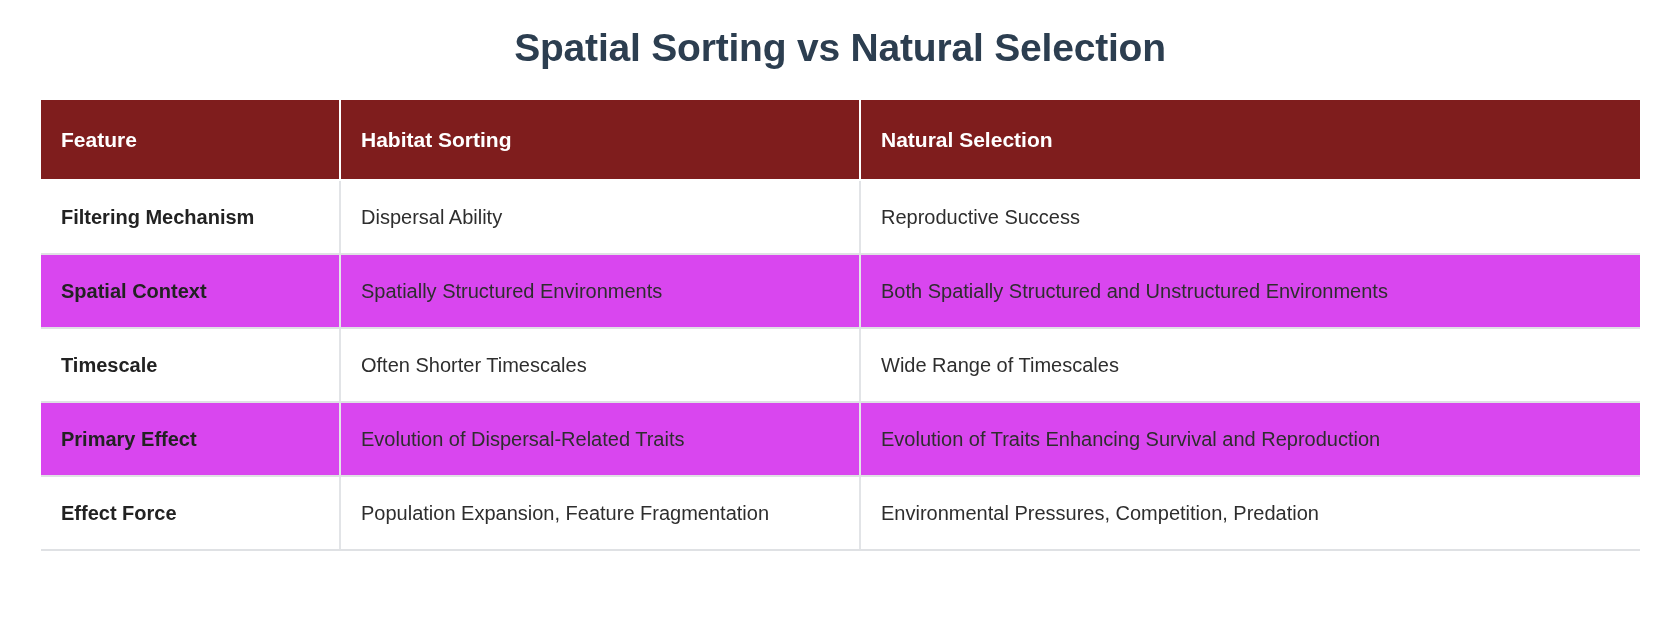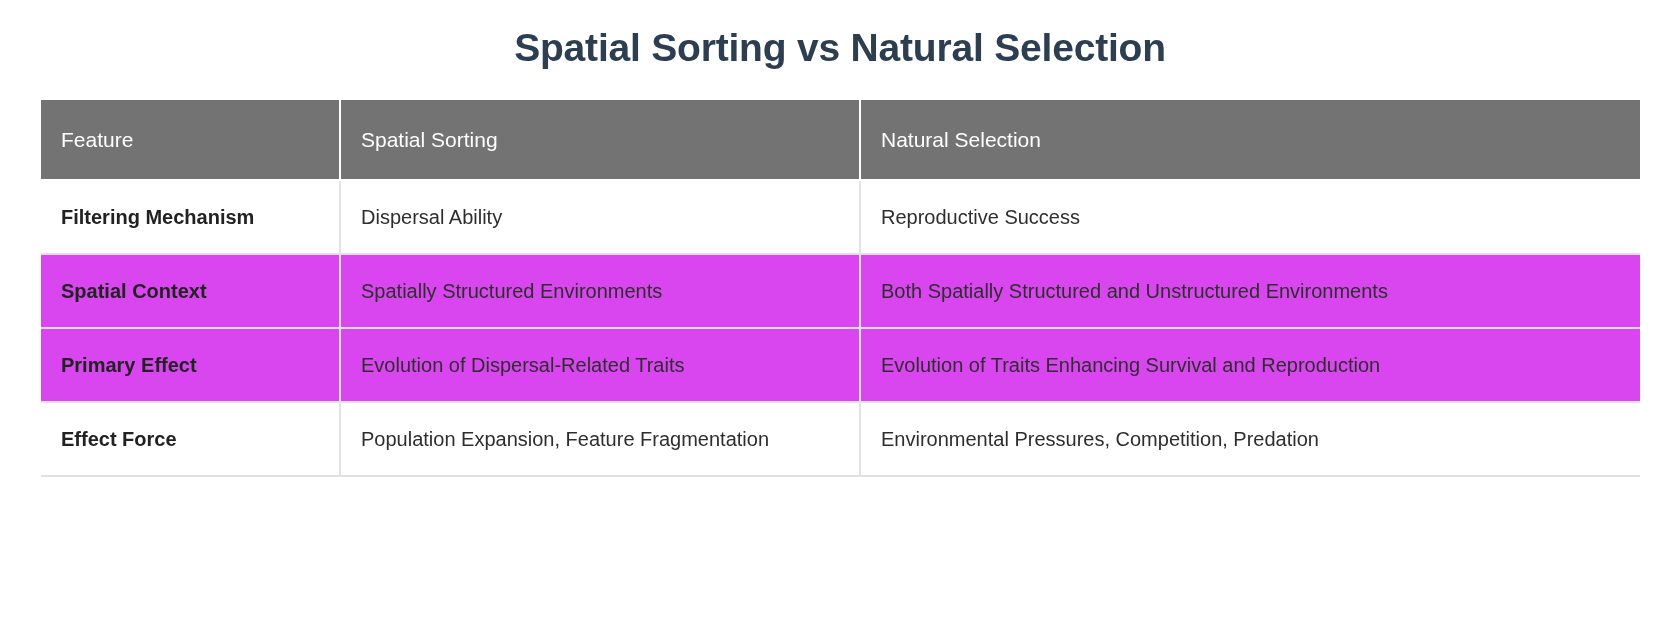--- a/index.html
+++ b/index.html
@@ -47,24 +47,24 @@
     border-collapse: collapse;
     table-layout: fixed;
     background: #ffffff;
   }
 
   table.cmp col.c1 { width: 299px; }
   table.cmp col.c2 { width: 520px; }
   table.cmp col.c3 { width: 780px; }
 
   table.cmp thead th {
-    background: #737373;
+    background: #7f1d1d;
     color: #ffffff;
     font-size: 21px;
-    font-weight: normal;
+    font-weight: bold;
     text-align: left;
     padding: 24px 0 24px 20px;
     height: 80px;
     vertical-align: middle;
     border-right: 2px solid #ffffff;
     border-bottom: 2px solid #ffffff;
     margin-top: 25px;
   }
   table.cmp thead th:last-child {
     border-right: none;
@@ -110,38 +110,43 @@
   <div class="table-wrap">
     <table class="cmp">
       <colgroup>
         <col class="c1">
         <col class="c2">
         <col class="c3">
       </colgroup>
       <thead>
         <tr>
           <th>Feature</th>
-          <th>Spatial Sorting</th>
+          <th>Habitat Sorting</th>
           <th>Natural Selection</th>
         </tr>
       </thead>
       <tbody>
 
         <tr class="row-odd">
           <td class="feature-cell">Filtering Mechanism</td>
           <td>Dispersal Ability</td>
           <td>Reproductive Success</td>
         </tr>
 
         <tr class="row-even">
           <td class="feature-cell">Spatial Context</td>
           <td>Spatially Structured Environments</td>
           <td>Both Spatially Structured and Unstructured Environments</td>
         </tr>
 
+        <tr class="row-odd">
+          <td class="feature-cell">Timescale</td>
+          <td>Often Shorter Timescales</td>
+          <td>Wide Range of Timescales</td>
+        </tr>
 
         <tr class="row-even">
           <td class="feature-cell">Primary Effect</td>
           <td>Evolution of Dispersal-Related Traits</td>
           <td>Evolution of Traits Enhancing Survival and Reproduction</td>
         </tr>
 
         <tr class="row-odd">
           <td class="feature-cell">Effect Force</td>
           <td>Population Expansion, Feature Fragmentation</td>

